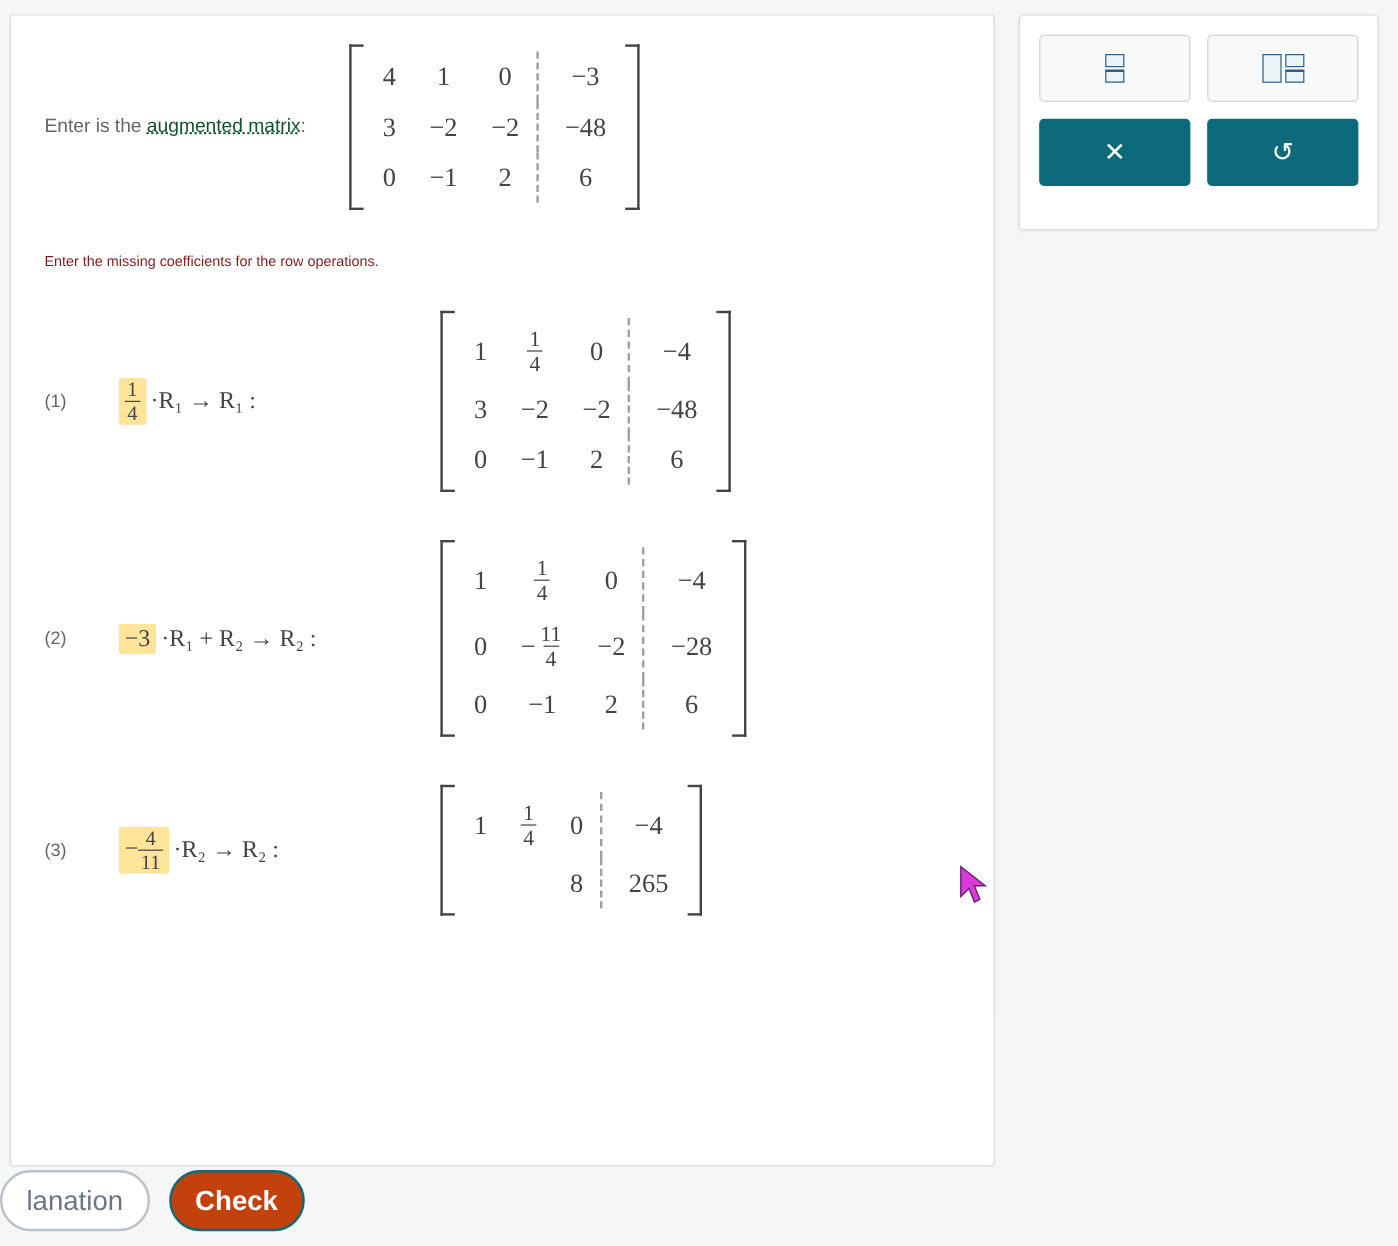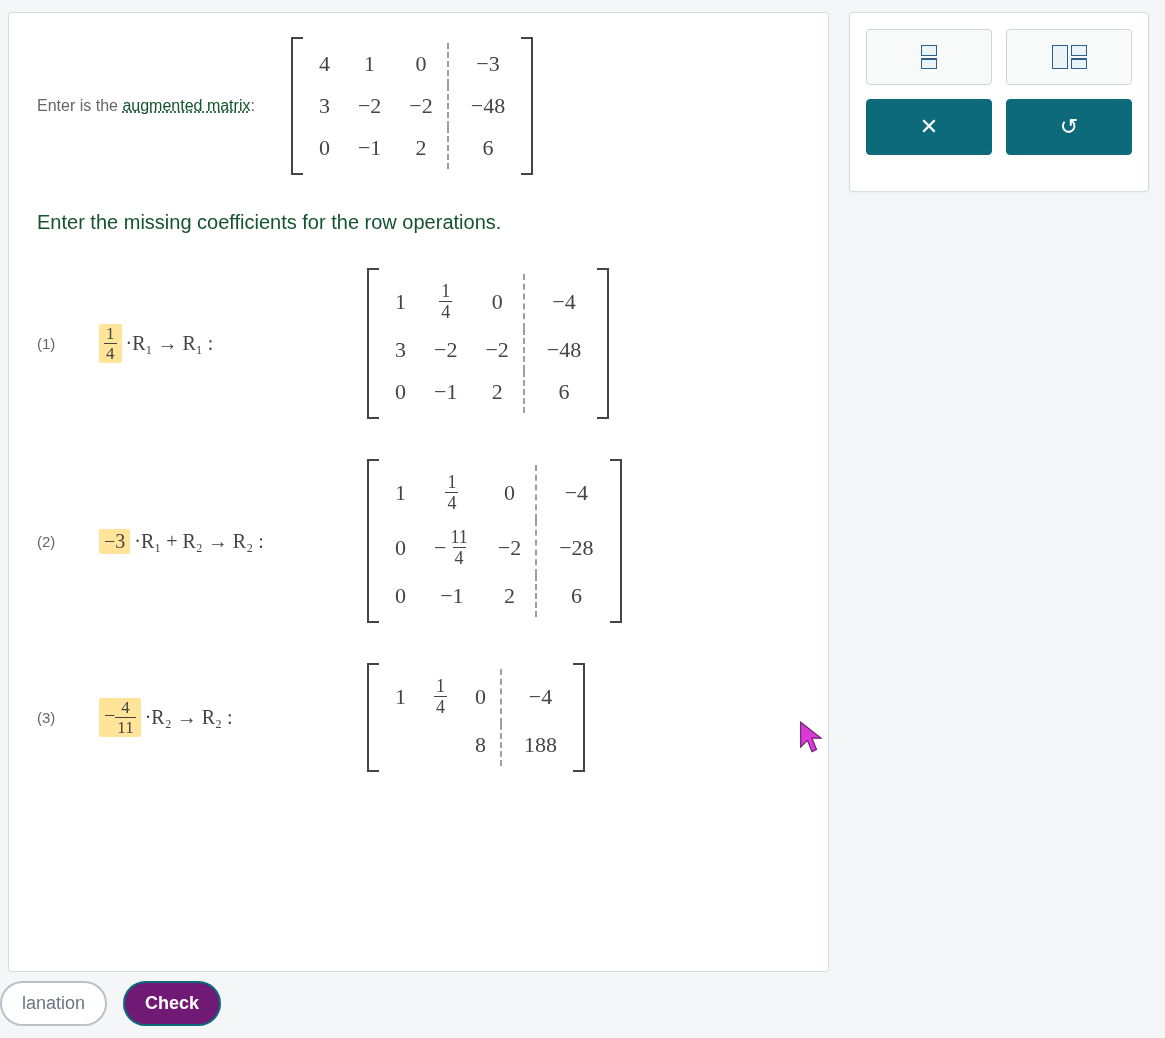--- a/index.html
+++ b/index.html
@@ -28,21 +28,21 @@
     min-height: 960px;
   }
   .intro {
     display: flex;
     align-items: center;
     gap: 36px;
     margin-bottom: 36px;
   }
   .intro-text { font-size: 16px; color: #666; }
   .aug-link { color: #14532d; text-decoration: underline dotted; cursor: help; }
-  .instr { font-size: 20px; color: #14532d; margin-bottom: 34px; }
+  .instr { font-size: 12px; color: #7f1d1d; margin-bottom: 34px; }
   .step {
     display: flex;
     align-items: center;
     gap: 28px;
     margin-bottom: 40px;
   }
   .step-num { width: 34px; color: #666; font-size: 15px; }
   .op {
     font-family: Georgia, 'Times New Roman', serif;
     font-size: 20px;
@@ -158,26 +158,26 @@
     align-items: center;
     gap: 16px;
     padding-left: 0;
   }
   .pill {
     border: 2px solid #b9c2c8;
     background: #fff;
     color: #6b7680;
     border-radius: 999px;
     padding: 10px 20px;
-    font-size: 18px;
+    font-size: 23px;
     cursor: pointer;
     text-align: right;
   }
   .pill.primary {
-    background: #701a75;
+    background: #c2410c;
     border-color: #0d6a7a;
     color: #fff;
     font-weight: 600;
   }
 
   
   .cursor {
     position: absolute;
     left: 798px;
     top: 720px;
@@ -322,21 +322,21 @@
                     <span class="n">1</span>
                     <span class="d">4</span>
                   </span></td>
             <td>0</td>
             <td class="sep">−4</td>
           </tr>
           <tr>
             <td></td>
                 <td></td>
             <td>8</td>
-            <td class="sep">188</td>
+            <td class="sep">265</td>
           </tr>
         </tbody>
           </table>
       </div>
     </div>
   </div>
 
   <div class="toolbox">
     <div class="tool-row">
       <div class="tool-btn">

